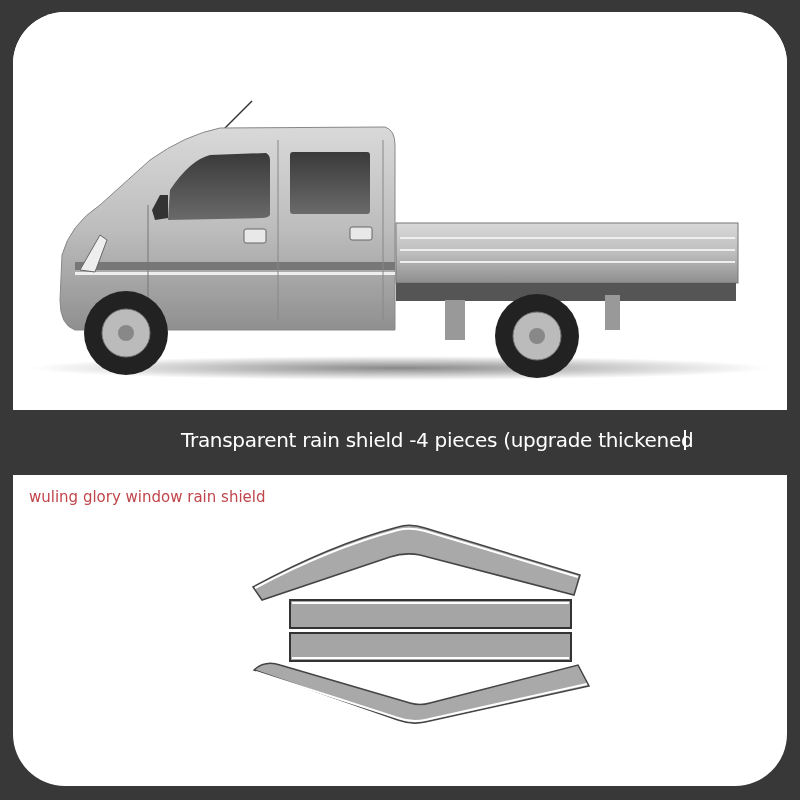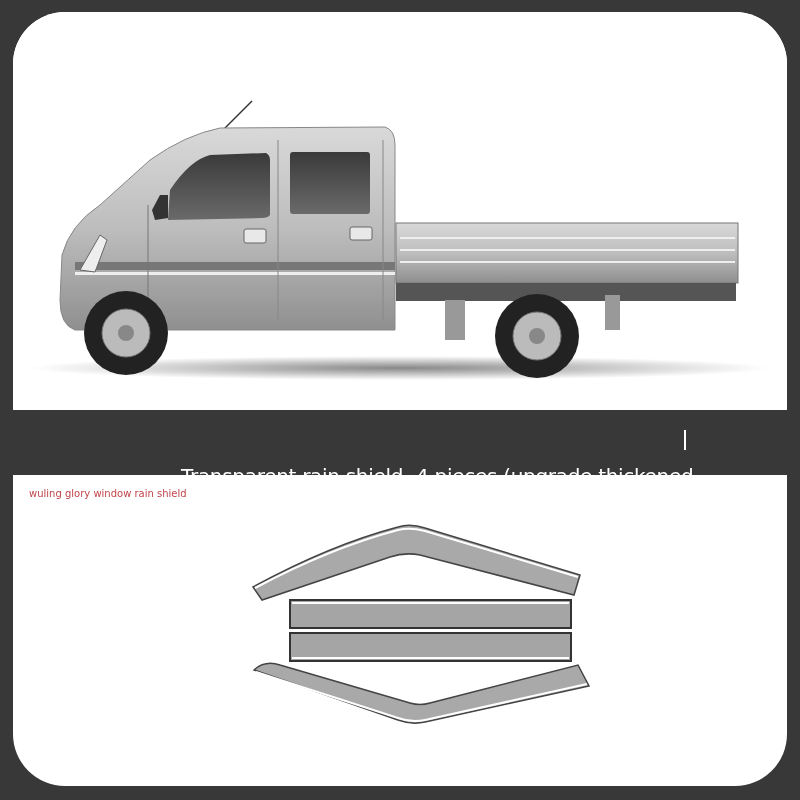--- a/index.html
+++ b/index.html
@@ -1,22 +1,22 @@
 <!DOCTYPE html>
 <html><head>
 <meta charset="utf-8">
 <style>
   html,body{margin:0;padding:0;}
   body{width:800px;height:800px;background:#383838;position:relative;overflow:hidden;font-family:"DejaVu Sans",sans-serif;}
   .card{position:absolute;left:13px;top:12px;width:774px;height:774px;background:#ffffff;border-radius:52px;overflow:hidden;}
   .photo{position:absolute;left:0;top:0;width:774px;height:398px;background:#fff;}
   .band{position:absolute;left:0;top:398px;width:774px;height:65px;background:#383838;}
-  .band-title{position:absolute;left:168px;top:18px;color:#ffffff;font-size:20px;letter-spacing:-0.3px;white-space:nowrap;font-family:"DejaVu Sans",sans-serif;margin-top:36px;}
+  .band-title{position:absolute;left:168px;top:18px;color:#ffffff;font-size:20px;letter-spacing:-0.3px;white-space:nowrap;font-family:"DejaVu Sans",sans-serif;}
   .band-cursor{position:absolute;left:671px;top:20px;width:2px;height:20px;background:#fff;}
-  .label{position:absolute;left:16px;top:476px;color:#c0464b;font-size:10px;white-space:nowrap;}
+  .label{position:absolute;left:16px;top:476px;color:#c0464b;font-size:15px;white-space:nowrap;}
   .product{position:absolute;left:0;top:500px;width:774px;height:270px;}
   svg{display:block;}
 </style>
 </head>
 <body>
 
 <div class="card">
 
   <div class="photo">
     <svg width="774" height="398" viewBox="13 12 774 398">

